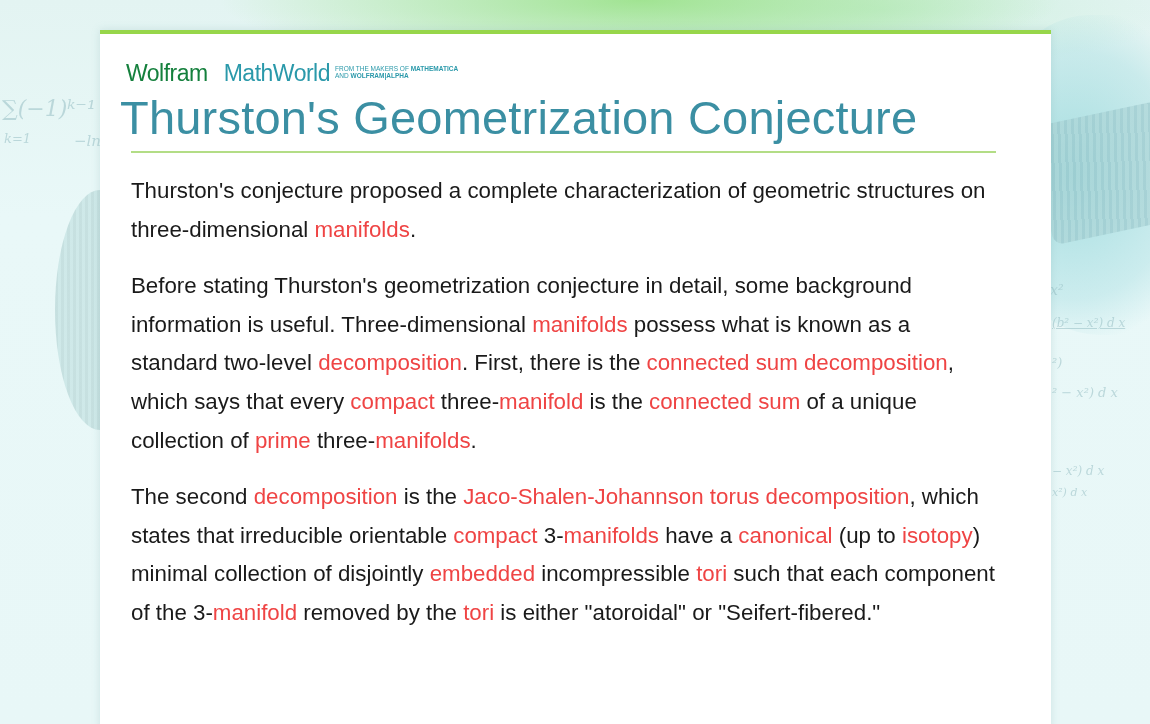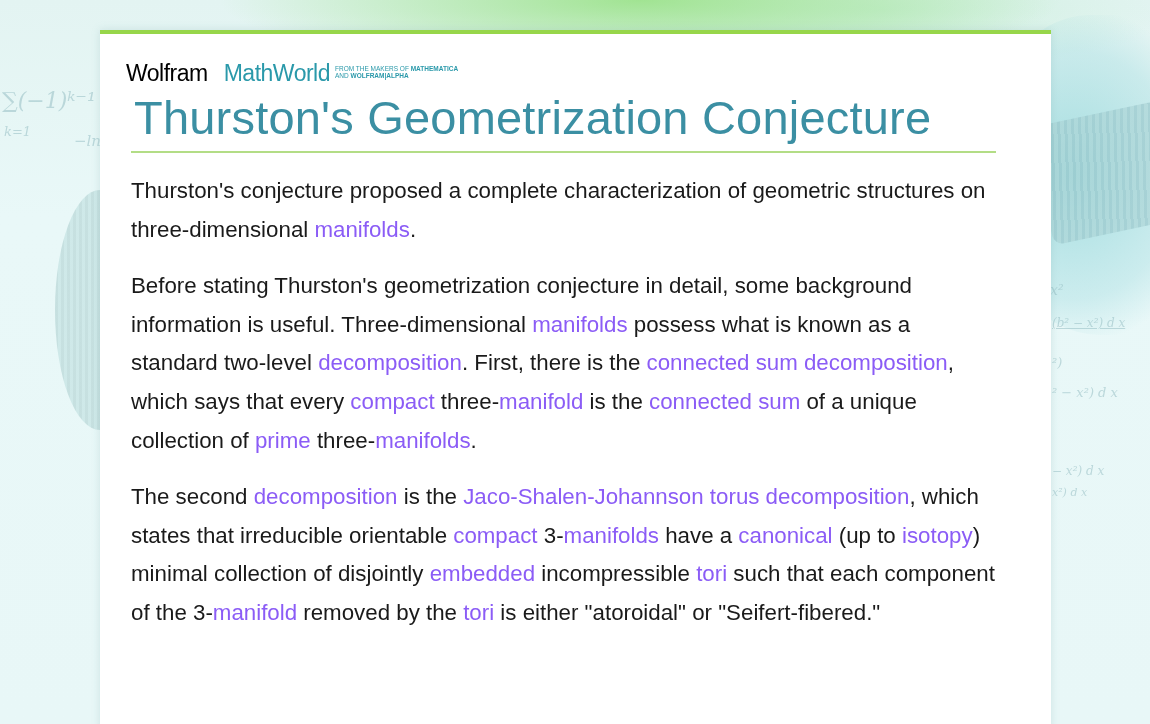--- a/index.html
+++ b/index.html
@@ -47,60 +47,60 @@
       background: #ffffff;
       border-top: 4px solid #97d64a;
       box-shadow: 0 0 8px rgba(120,170,170,0.25);
     }
     .logo {
       position: absolute; left: 26px; top: 26px;
       display: flex; align-items: center;
       white-space: nowrap;
     }
     .logo-wolfram {
-      font-size: 23px; color: #000000; letter-spacing: -0.5px;
+      font-size: 23px; color: #15803d; letter-spacing: -0.5px;
     }
     .logo-mathworld {
       font-size: 23px; color: #2a99aa; letter-spacing: -0.5px; margin-left: 16px;
       font-weight: normal;
     }
     .logo-tag {
       margin-left: 5px;
       font-size: 6.5px; line-height: 7.5px; color: #2a99aa;
       display: flex; flex-direction: column;
       margin-top: -3px;
     }
     .logo-tag b { font-weight: bold; }
     .title {
-      position: absolute; left: 34px; top: 56px;
+      position: absolute; left: 20px; top: 56px;
       font-size: 47px; color: #3b8fa3;
       font-weight: normal;
       letter-spacing: 0.2px;
       white-space: nowrap;
     }
     .divider {
       position: absolute; left: 31px; top: 117px; width: 865px; height: 2px;
       background: #b3dd86;
     }
     .content {
       position: absolute; left: 31px; top: 138px; width: 870px;
       font-size: 22.3px; line-height: 38.6px; color: #1a1a1a;
     }
     .content p { margin-bottom: 18px; }
-    .content a { color: #8b5cf6; text-decoration: none; text-align: right; }
+    .content a { color: #ef4444; text-decoration: none; text-align: right; }
   </style>
 </head>
 <body>
 
 <div class="bg">
   <div class="bg-shape-right"></div>
   <div class="bg-shape-right2"></div>
   <div class="bg-shape-left"></div>
-  <div class="formula" style="left:2px; top:88px; font-size:22px;">∑(−1)ᵏ⁻¹</div>
-  <div class="formula" style="left:4px; top:124px; font-size:13px;">k=1</div>
+  <div class="formula" style="left:2px; top:96px; font-size:22px;">∑(−1)ᵏ⁻¹</div>
+  <div class="formula" style="left:4px; top:131px; font-size:13px;">k=1</div>
   <div class="formula" style="left:74px; top:132px; font-size:15px;">−ln</div>
   <div class="formula" style="left:1050px; top:282px; font-size:14px;">x²</div>
   <div class="formula" style="left:1052px; top:316px; font-size:12px;text-decoration:underline;">(b² − x²)  d x</div>
   <div class="formula" style="left:1052px; top:355px; font-size:13px;">²)</div>
   <div class="formula" style="left:1052px; top:385px; font-size:13px;">² − x²)   d x</div>
   <div class="formula" style="left:1052px; top:464px; font-size:12px;">− x²)   d x</div>
   <div class="formula" style="left:1052px; top:486px; font-size:11px;">x²)   d x</div>
 </div>
 
 <div class="card">

